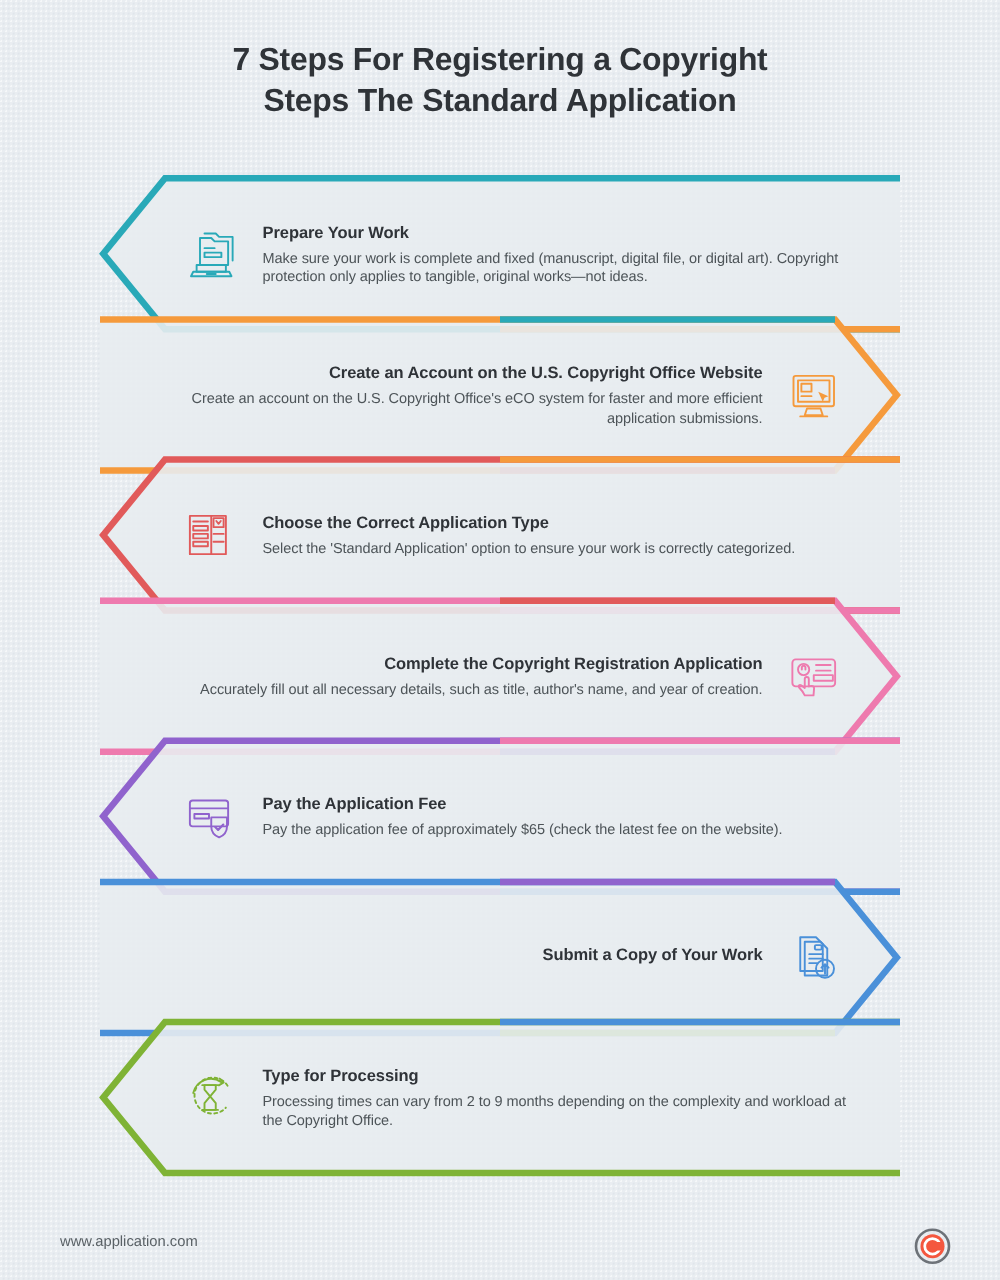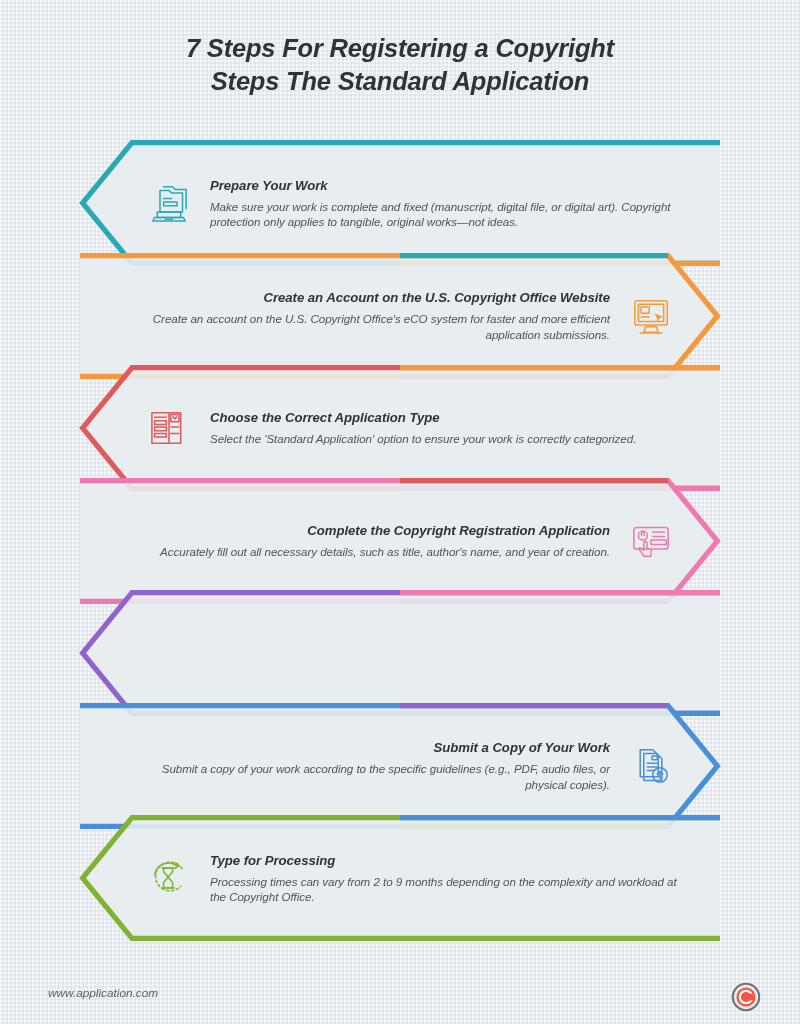--- a/index.html
+++ b/index.html
@@ -27,21 +27,20 @@
     background-size: 4px 4px, 4px 4px;
     background-position: 0 0, 2px 2px;
     pointer-events: none;
     z-index: 0;
   }
 
   #page {
     position: absolute;
     inset: 0;
     z-index: 1;
-    font-style: italic;
   }
 
   
   #header {
     position: absolute;
     left: 0; top: 32px;
     width: 800px;
     text-align: center;
   }
   #header .title-line {
@@ -255,32 +254,46 @@
           </span>
         </div>
       </div>
       <div class="step dir-left" style="top: 590px;">
         <svg class="step-svg" viewBox="0 0 640 126">
           <path d="M 640 2.6 L 52 2.6 L 2.6 63 L 52 123.4 L 640 123.4 Z" fill="#e8ecf0" stroke="none" opacity="0.9"></path>
           <path d="M 640 2.6 L 52 2.6 L 2.6 63 L 52 123.4 L 640 123.4" fill="none" stroke="#9063cd" stroke-width="5.2" stroke-linejoin="miter" stroke-linecap="butt"></path>
           <path d="M 320 2.6 L 640 2.6" fill="none" stroke="#ee7aae" stroke-width="5.2" stroke-linecap="butt"></path>
           <path d="M 320 123.4 L 640 123.4" fill="none" stroke="#4a90d9" stroke-width="5.2" stroke-linecap="butt"></path>
         </svg>
+        <div class="step-content">
+          <span style="color:#9063cd;display:block;flex:0 0 auto;">
+            <svg class="step-icon" viewBox="0 0 60 60" fill="none" stroke="currentColor" stroke-width="1.7" stroke-linecap="round" stroke-linejoin="round">
+        <rect x="11" y="16" width="34" height="23" rx="2.5"></rect>
+        <line x1="11" y1="23" x2="45" y2="23"></line>
+        <rect x="15" y="28" width="13" height="4"></rect>
+        <path d="M30 31h14v8c0 5.6-4.2 8.6-7 9.8-2.8-1.2-7-4.2-7-9.8z"></path>
+        <path d="M33.5 39.6l2.6 2.6 4.6-4.8" stroke-width="1.9"></path>
+            </svg>
+          </span>
+          <div class="step-text">
+       <div class="step-title">Pay the Application Fee</div>
+       <div class="step-desc">Pay the application fee of approximately $65 (check the latest fee on the website).</div>
+     </div>
+        </div>
       </div>
       <div class="step dir-right" style="top: 702.5px;">
         <svg class="step-svg" viewBox="0 0 640 126">
           <path d="M 0 2.6 L 588 2.6 L 637.4 63 L 588 123.4 L 0 123.4 Z" fill="#e8ecf0" stroke="none" opacity="0.9"></path>
           <path d="M 0 2.6 L 588 2.6 L 637.4 63 L 588 123.4 L 0 123.4" fill="none" stroke="#4a90d9" stroke-width="5.2" stroke-linejoin="miter" stroke-linecap="butt"></path>
           <path d="M 320 2.6 L 588 2.6" fill="none" stroke="#9063cd" stroke-width="5.2" stroke-linecap="butt"></path>
           <path d="M 320 123.4 L 588 123.4" fill="none" stroke="#7fb335" stroke-width="5.2" stroke-linecap="butt"></path>
         </svg>
         <div class="step-content">
           <div class="step-text">
        <div class="step-title">Submit a Copy of Your Work</div>
-       <div class="step-desc">Submit a copy of your work according to the specific guidelines (e.g., PDF, audio files, or physical copies).</div>
      </div>
           <span style="color:#4a90d9;display:block;flex:0 0 auto;">
             <svg class="step-icon" viewBox="0 0 60 60" fill="none" stroke="currentColor" stroke-width="1.7" stroke-linecap="round" stroke-linejoin="round">
         <path d="M18 12h14l6 6v24H18z"></path>
         <path d="M22 16h14l6 6v24H22z"></path>
         <rect x="31" y="19" width="6" height="4" rx="1"></rect>
         <line x1="26" y1="27" x2="38" y2="27"></line>
         <line x1="26" y1="31" x2="38" y2="31"></line>
         <line x1="26" y1="35" x2="33" y2="35"></line>
         <circle cx="40" cy="40" r="8"></circle>

